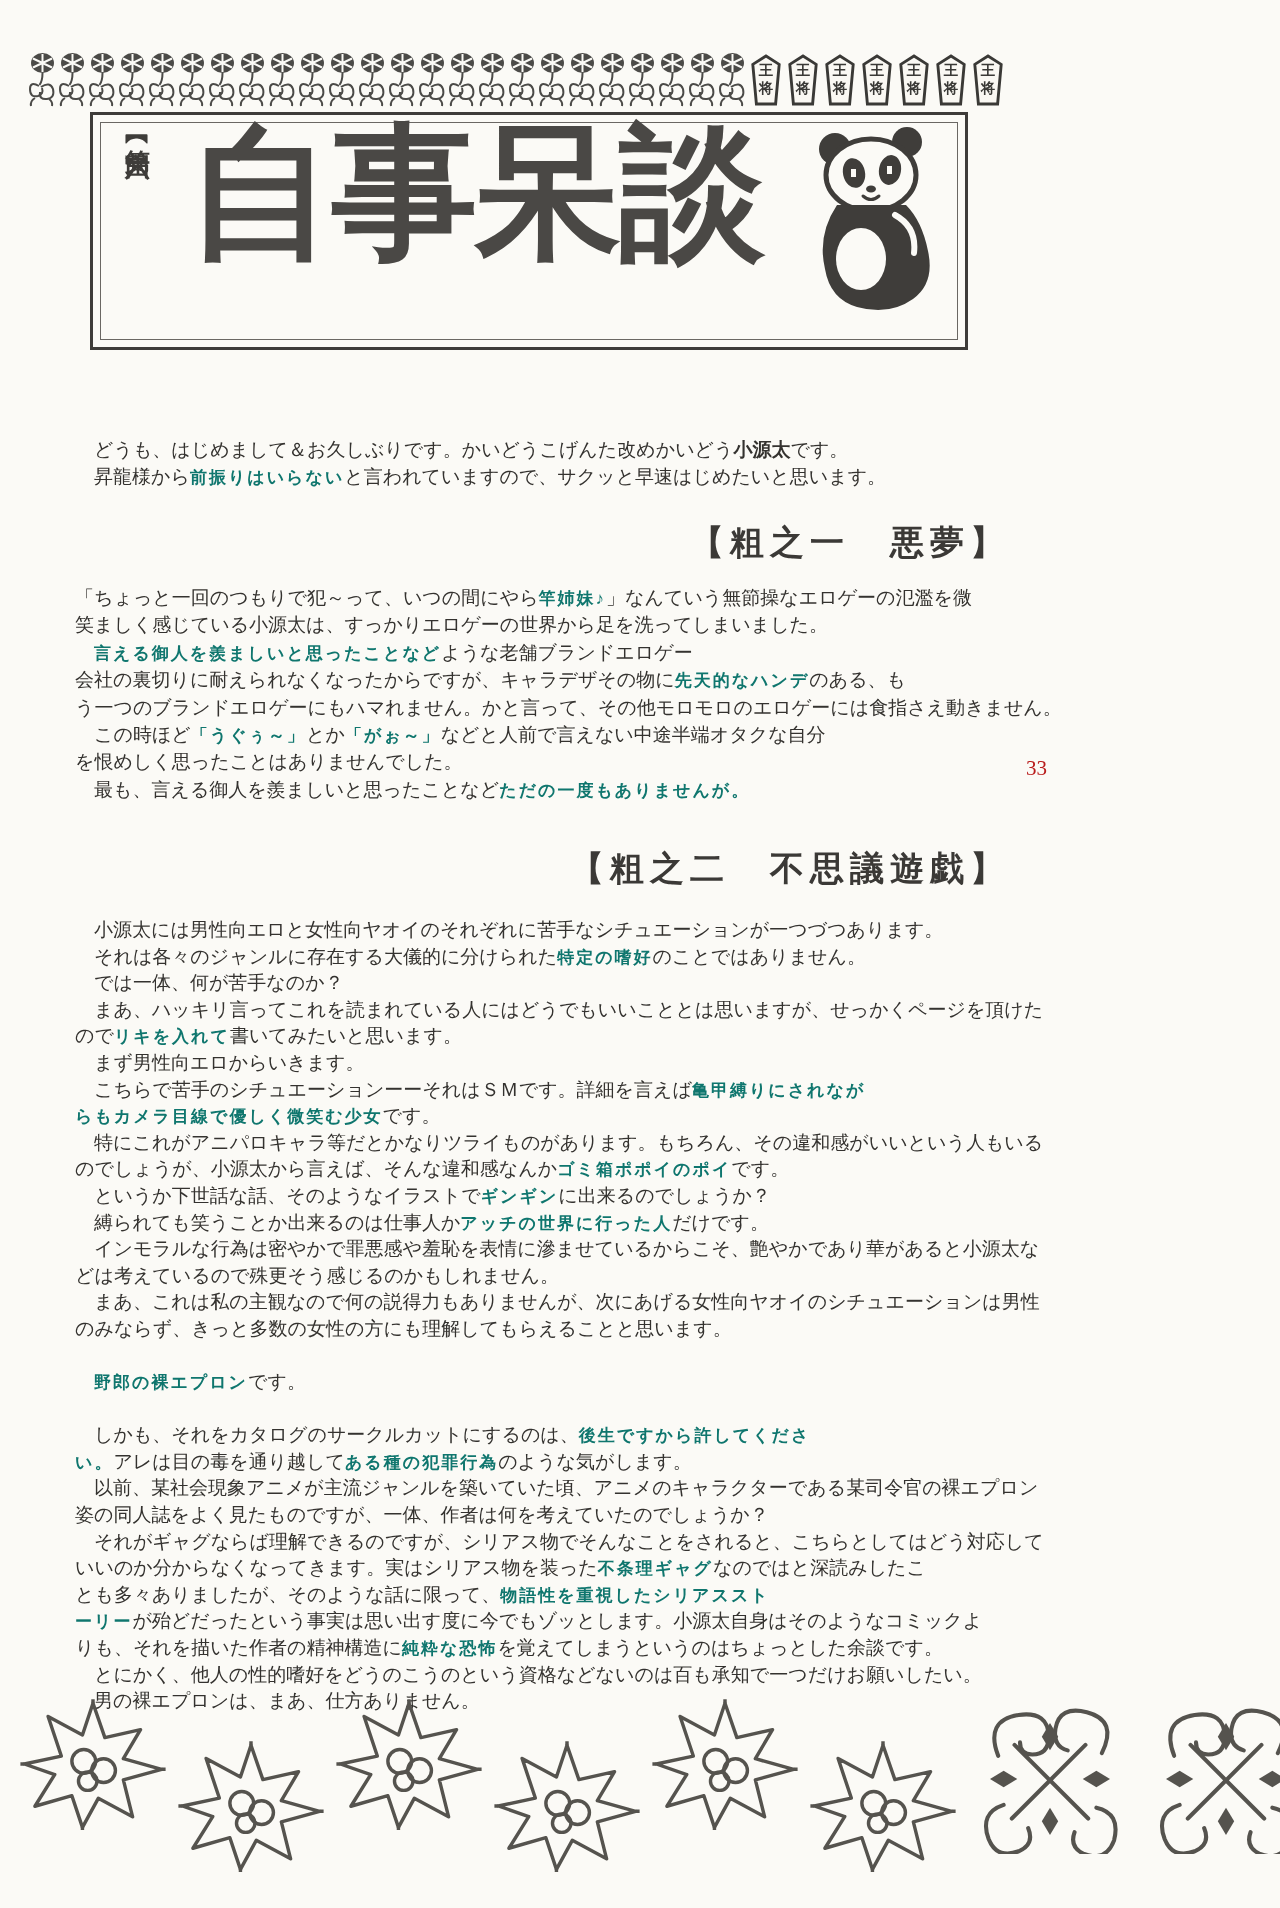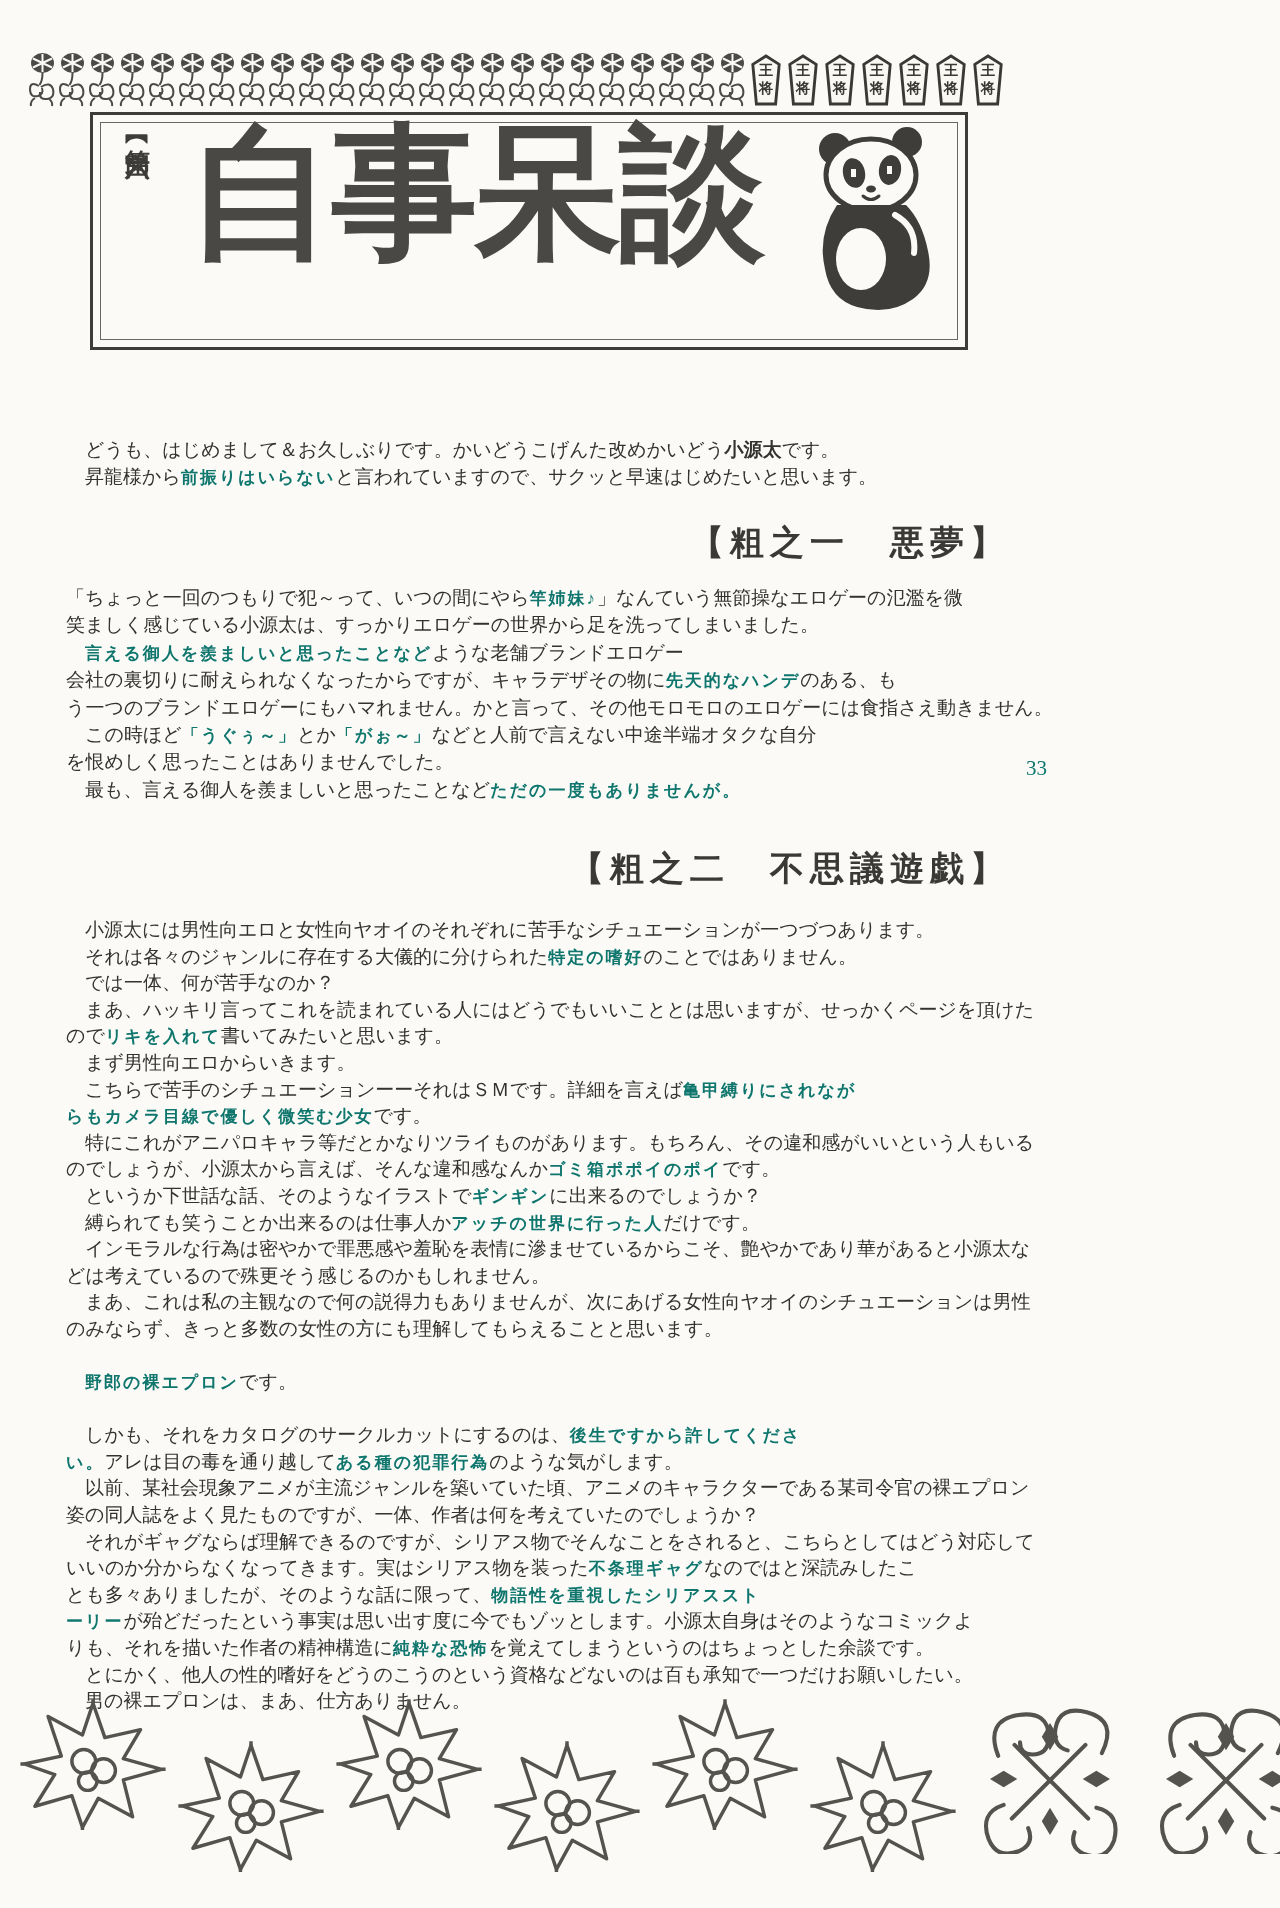--- a/index.html
+++ b/index.html
@@ -37,39 +37,39 @@
   }
   .big-title{
     flex:1;text-align:center;
     font-size:146px;font-weight:bold;line-height:1;
     letter-spacing:-2px;white-space:nowrap;color:#4a4845;
     transform:translateY(-2px);
   }
   .panda-wrap{flex:0 0 auto;margin-left:4px;line-height:0;}
 
   
-  .textblock{position:absolute;left:66px;width:935px;}
+  .textblock{position:absolute;left:75px;width:935px;}
   .line{height:27.4px;line-height:27.4px;white-space:nowrap;font-size:19px;overflow:visible;}
   .p2 .line{height:26.6px;line-height:26.6px;}
   .em{font-size:17px;font-weight:bold;letter-spacing:2px;color:#0f766e;}
   .b{font-weight:bold;}
 
   .sec-heading{
     position:absolute;left:75px;width:935px;text-align:right;
     font-size:34px;font-weight:bold;letter-spacing:6px;color:#3b3936;
   }
   #intro{top:436px;}
   #heading1{top:520px;}
   #para1{top:584px;}
   #heading2{top:846px;}
   #para2{top:917px;}
 
   .page-num{
     position:absolute;left:1026px;top:756px;
-    font-size:21px;color:#0f766e;
+    font-size:21px;color:#b91c1c;
   }
 
   
   .ornaments{
     position:absolute;left:18px;top:1698px;width:1262px;height:175px;
     display:flex;gap:8px;align-items:flex-start;overflow:hidden;
   }
   .orn{flex:0 0 auto;line-height:0;}
   .orn.down{margin-top:42px;}
   .orn.swirl{margin-top:6px;}

